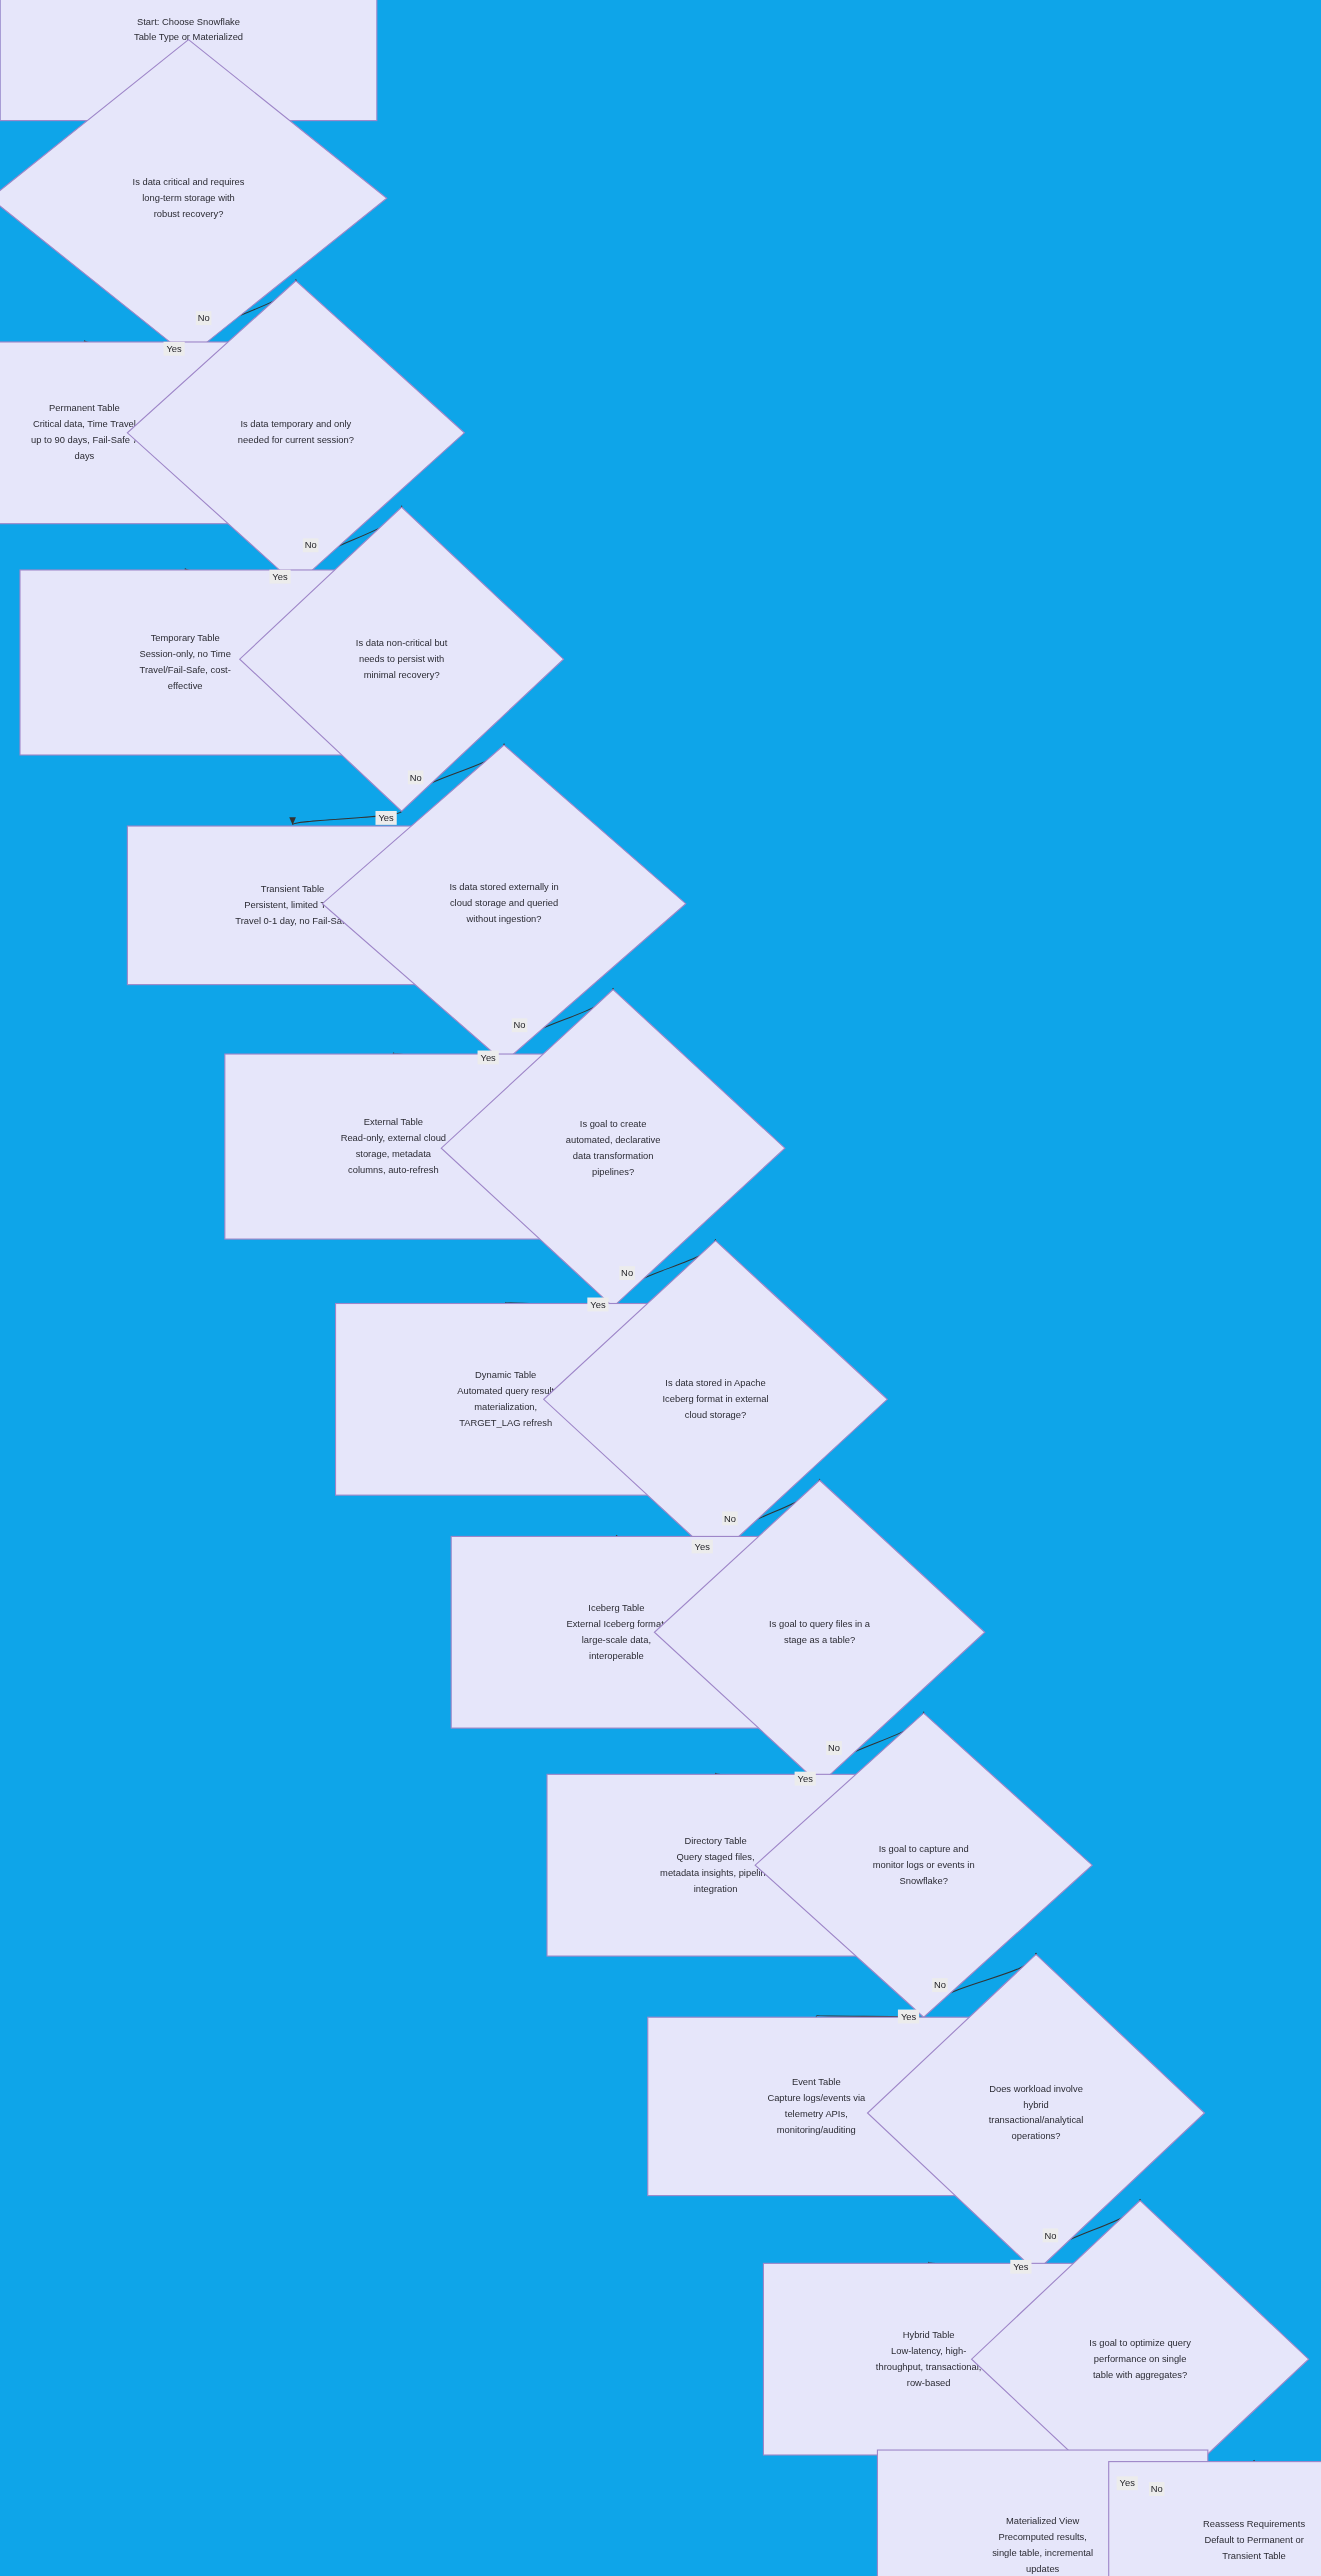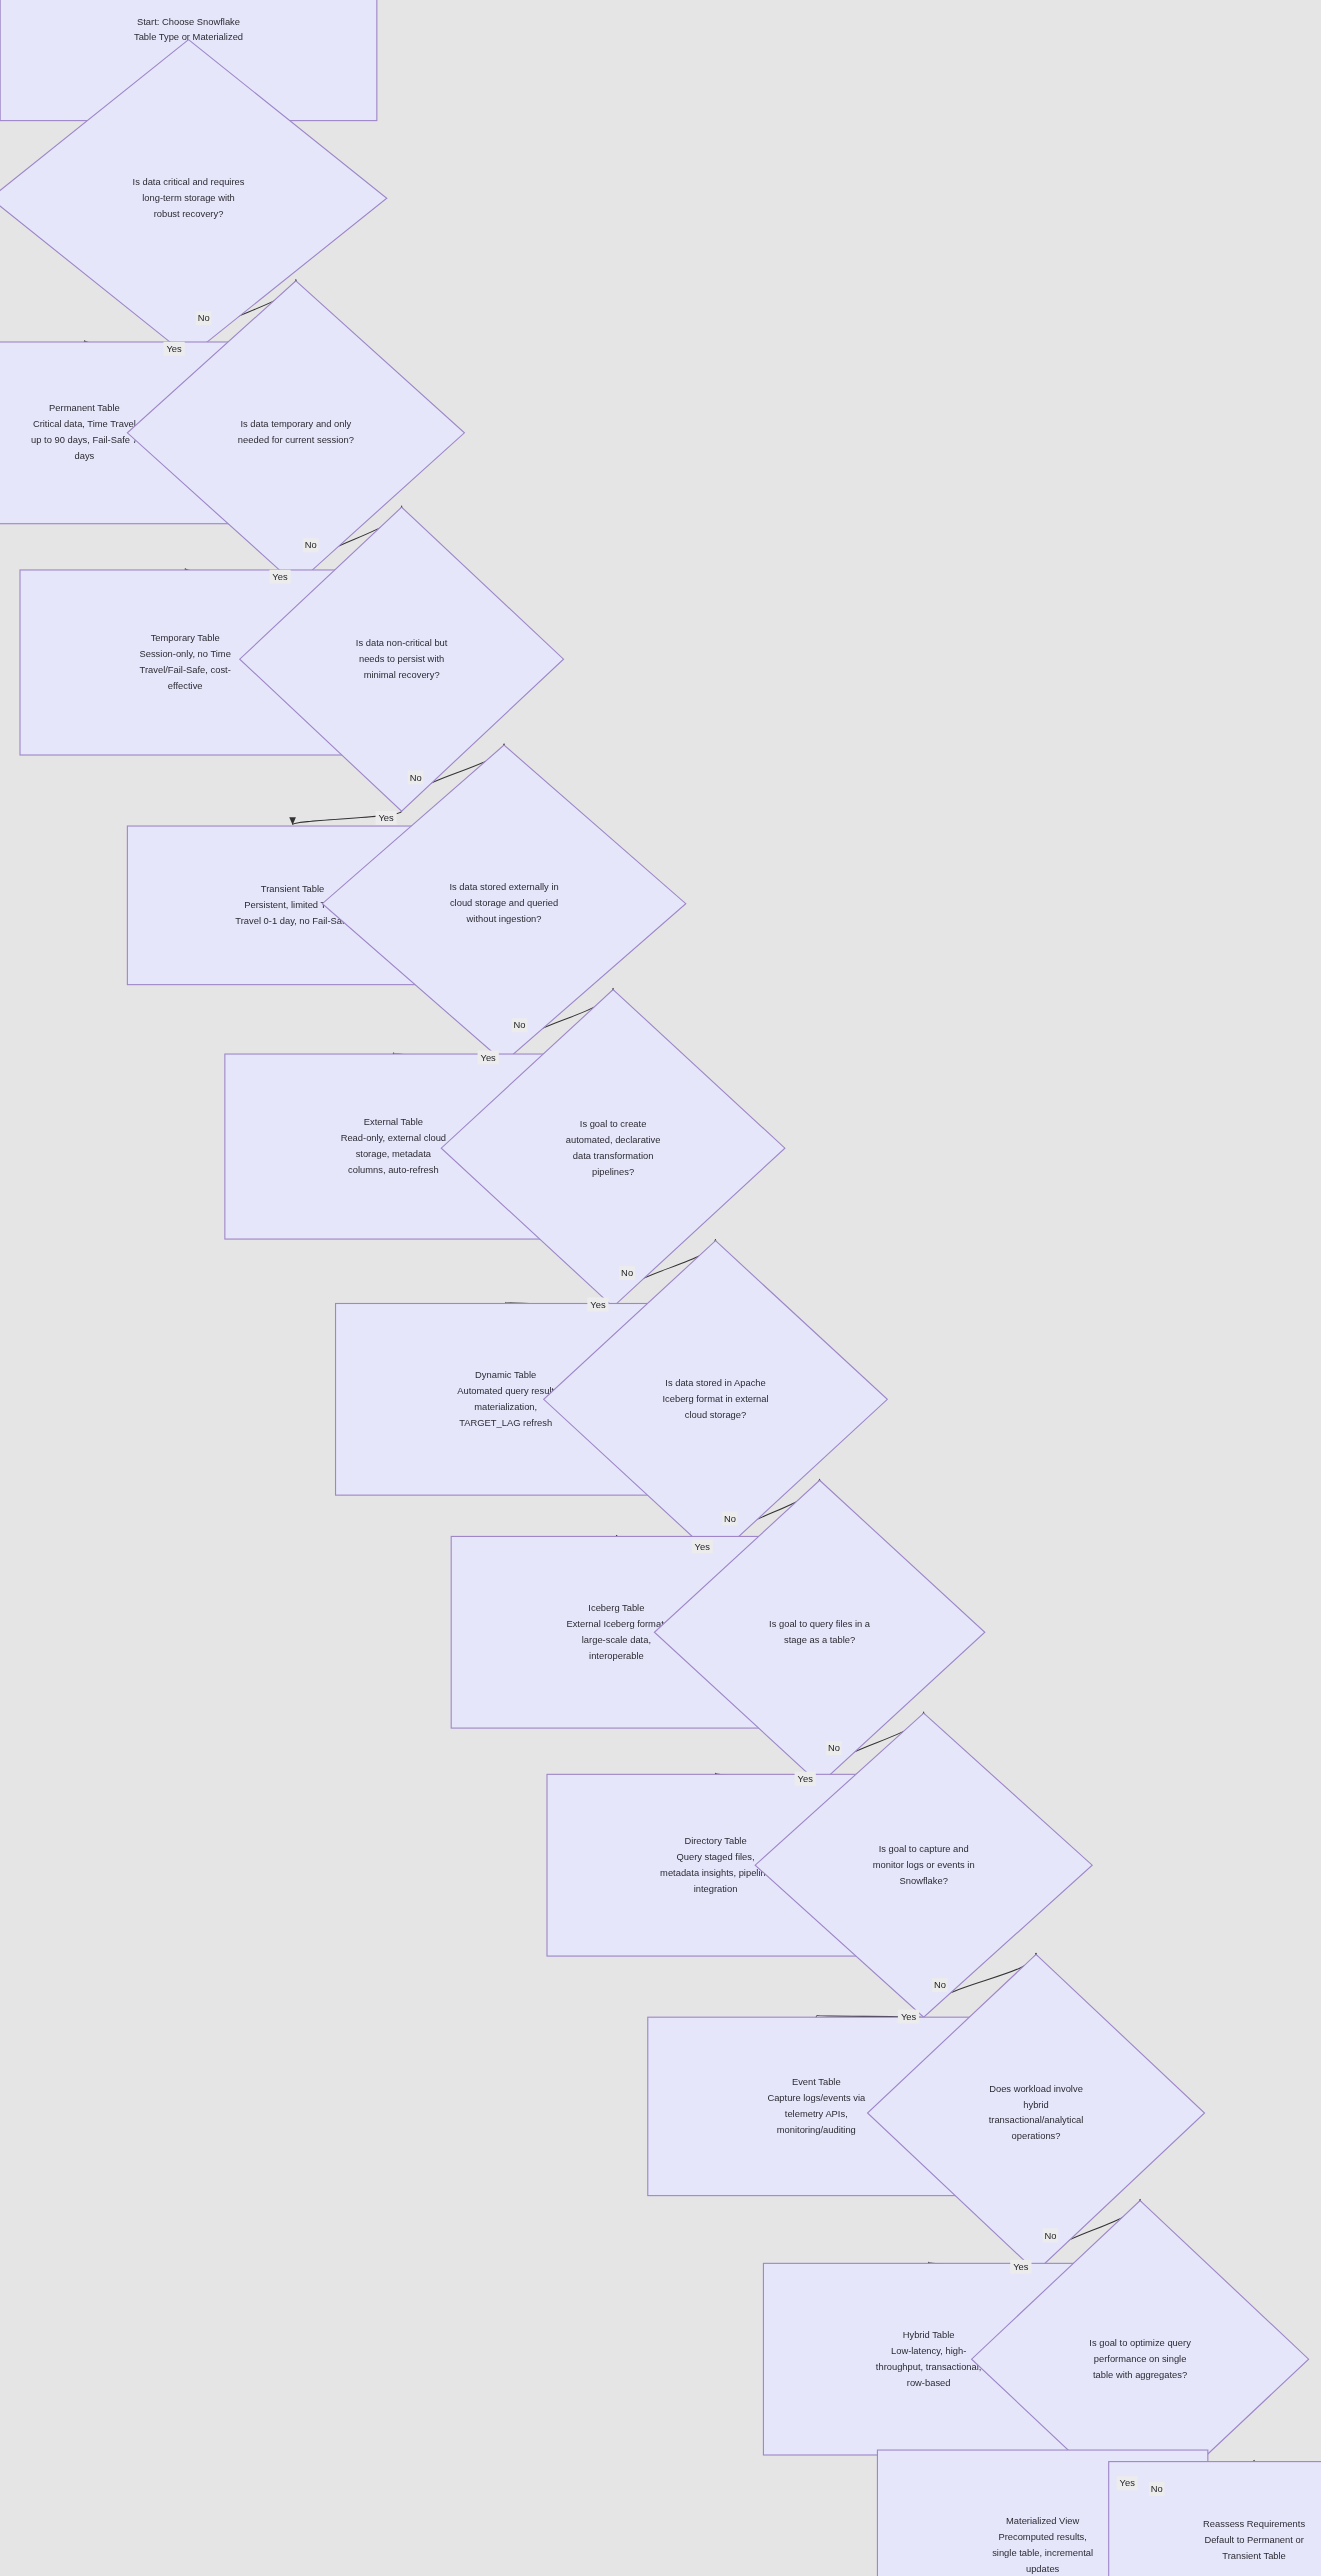--- a/index.html
+++ b/index.html
@@ -7,21 +7,21 @@
     padding: 0;
     background: #ffffff;
   }
   body {
     font-family: "Liberation Sans", sans-serif;
   }
   #flowchart-root {
     position: relative;
     width: 1322px;
     height: 2576px;
-    background: #e5e5e5;
+    background: #0ea5e9;
     overflow: hidden;
   }
   svg#flow-svg {
     position: absolute;
     top: 0;
     left: 0;
     width: 1322px;
     height: 2576px;
     display: block;
   }

